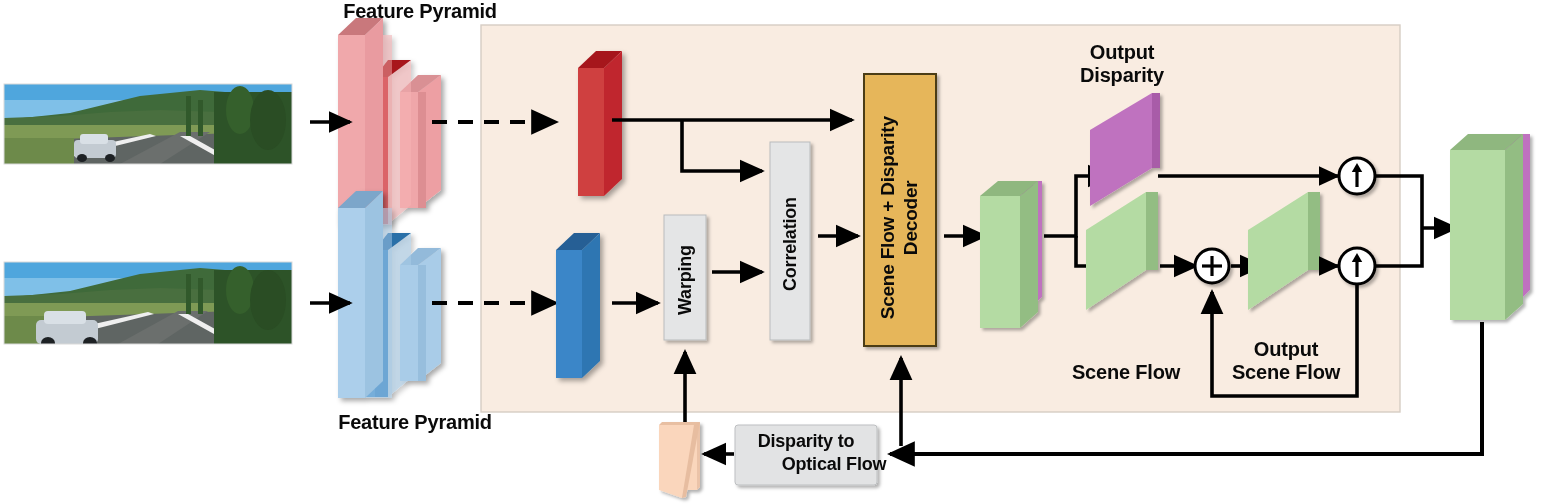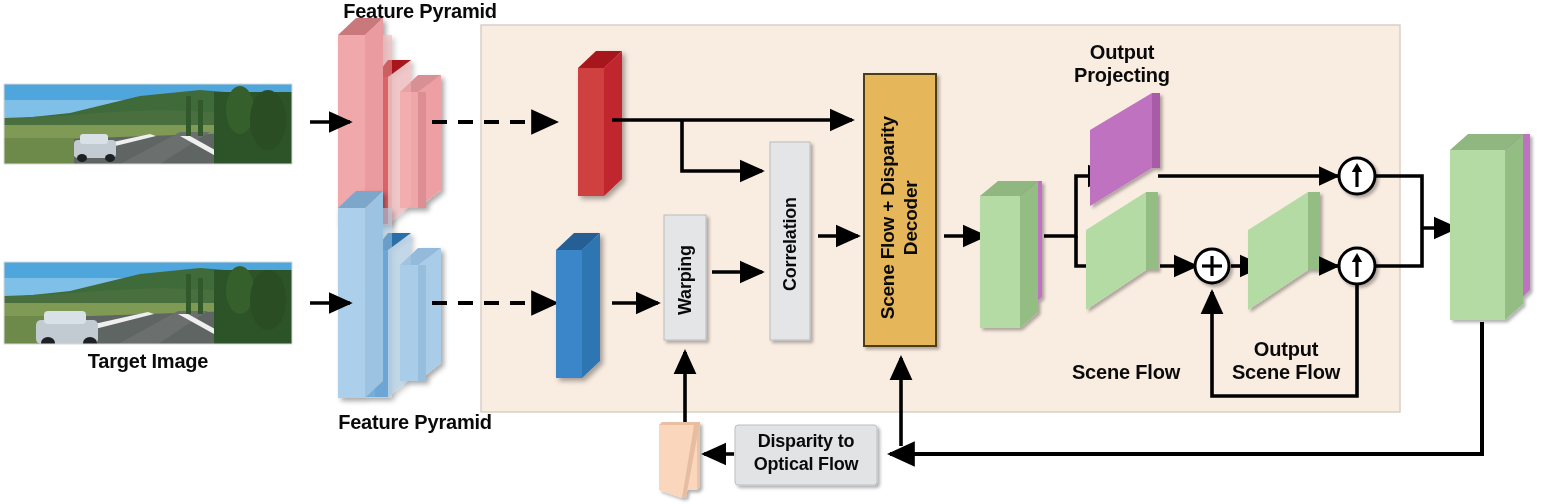--- a/index.html
+++ b/index.html
@@ -249,32 +249,31 @@
       </g>
       <rect x="4" y="262" width="288" height="82" fill="none" stroke="#d9d9d9" stroke-width="1"></rect>
     </g>
   </svg>
 
   <div class="lbl" style="left:300px;top:0px;width:240px;font-size:20px;">Feature Pyramid</div>
 
   <div class="lbl" style="left:295px;top:411px;width:240px;font-size:20px;">Feature Pyramid</div>
 
 
-  <div class="lbl" style="left:0px;top:350px;width:296px;font-size:20px;">Target Image</div>
 
   <div class="lbl" style="left:595px;top:270px;width:180px;font-size:18px;transform:rotate(-90deg);">Warping</div>
 
   <div class="lbl" style="left:700px;top:234px;width:180px;font-size:18px;transform:rotate(-90deg);">Correlation</div>
 
   <div class="lbl" style="left:780px;top:195px;width:240px;font-size:19px;transform:rotate(-90deg);line-height:1.2;">Scene Flow + Disparity Decoder</div>
 
   <div class="lbl" style="left:1042px;top:41px;width:160px;font-size:20px;">Output</div>
-  <div class="lbl" style="left:1042px;top:64px;width:160px;font-size:20px;">Projecting</div>
+  <div class="lbl" style="left:1042px;top:64px;width:160px;font-size:20px;">Disparity</div>
 
   <div class="lbl" style="left:1046px;top:361px;width:160px;font-size:20px;">Scene Flow</div>
 
   <div class="lbl" style="left:1206px;top:338px;width:160px;font-size:20px;">Output</div>
   <div class="lbl" style="left:1206px;top:361px;width:160px;font-size:20px;">Scene Flow</div>
 
   <div class="lbl" style="left:735px;top:431px;width:142px;font-size:18px;">Disparity to</div>
-  <div class="lbl" style="left:735px;top:454px;width:142px;font-size:18px;">Optical Flow</div>
+  <div class="lbl" style="left:735px;top:454px;width:142px;font-size:18px;padding-left:28px;">Optical Flow</div>
 
 </div>
 
 </body></html>

